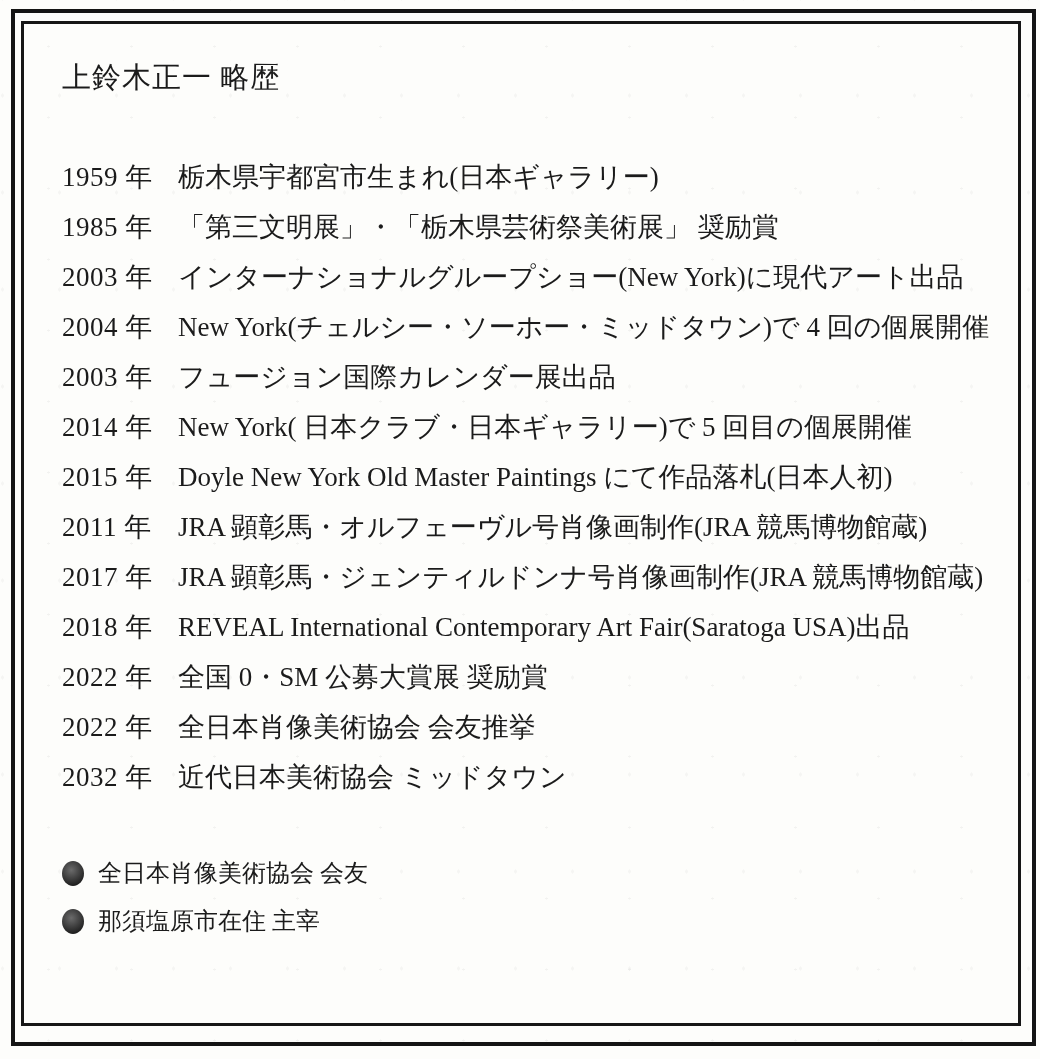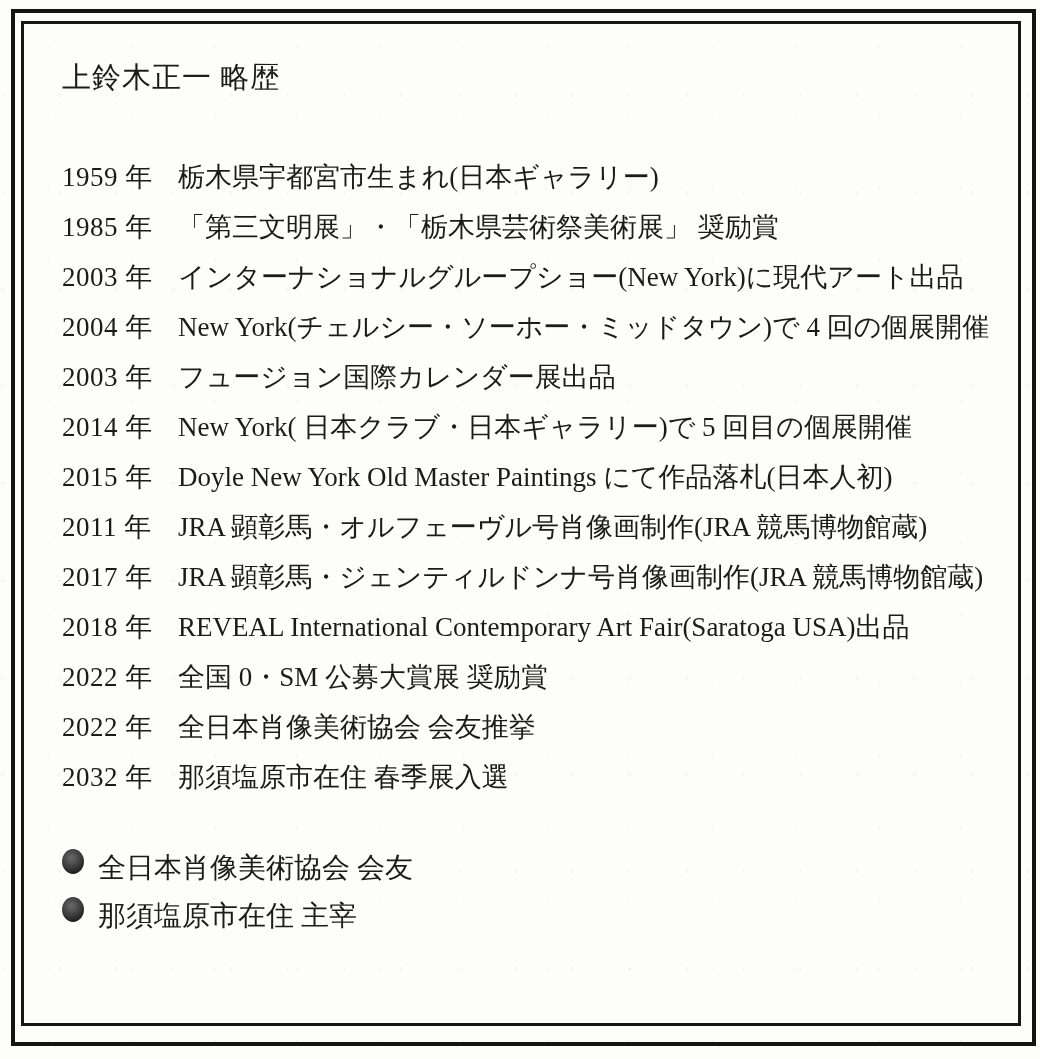--- a/index.html
+++ b/index.html
@@ -52,22 +52,23 @@
     white-space: nowrap;
   }
   .t-year {
     flex: 0 0 116px;
     letter-spacing: 0.5px;
   }
   .t-desc { letter-spacing: 0px; }
   .bullet-list { margin-top: 47px; }
   .b-row {
     display: flex;
+    align-items: center;
     height: 48px;
-    font-size: 28px;
+    font-size: 24px;
     white-space: nowrap;
   }
   .b-dot {
     flex: 0 0 auto;
     width: 22px;
     height: 25px;
     border-radius: 50%;
     background: radial-gradient(circle at 42% 36%, #6b6b6b, #202020 75%);
     margin-right: 14px;
   }
@@ -126,21 +127,21 @@
           <div class="t-row">
             <span class="t-year">2022 年</span>
             <span class="t-desc">全国 0・SM 公募大賞展 奨励賞</span>
           </div>
           <div class="t-row">
             <span class="t-year">2022 年</span>
             <span class="t-desc">全日本肖像美術協会 会友推挙</span>
           </div>
           <div class="t-row">
             <span class="t-year">2032 年</span>
-            <span class="t-desc">那須塩原市在住 春季展入選</span>
+            <span class="t-desc">近代日本美術協会 ミッドタウン</span>
           </div>
         </div>
 
         <div class="bullet-list">
           <div class="b-row">
             <span class="b-dot"></span>
             <span>全日本肖像美術協会 会友</span>
           </div>
           <div class="b-row">
             <span class="b-dot"></span>

